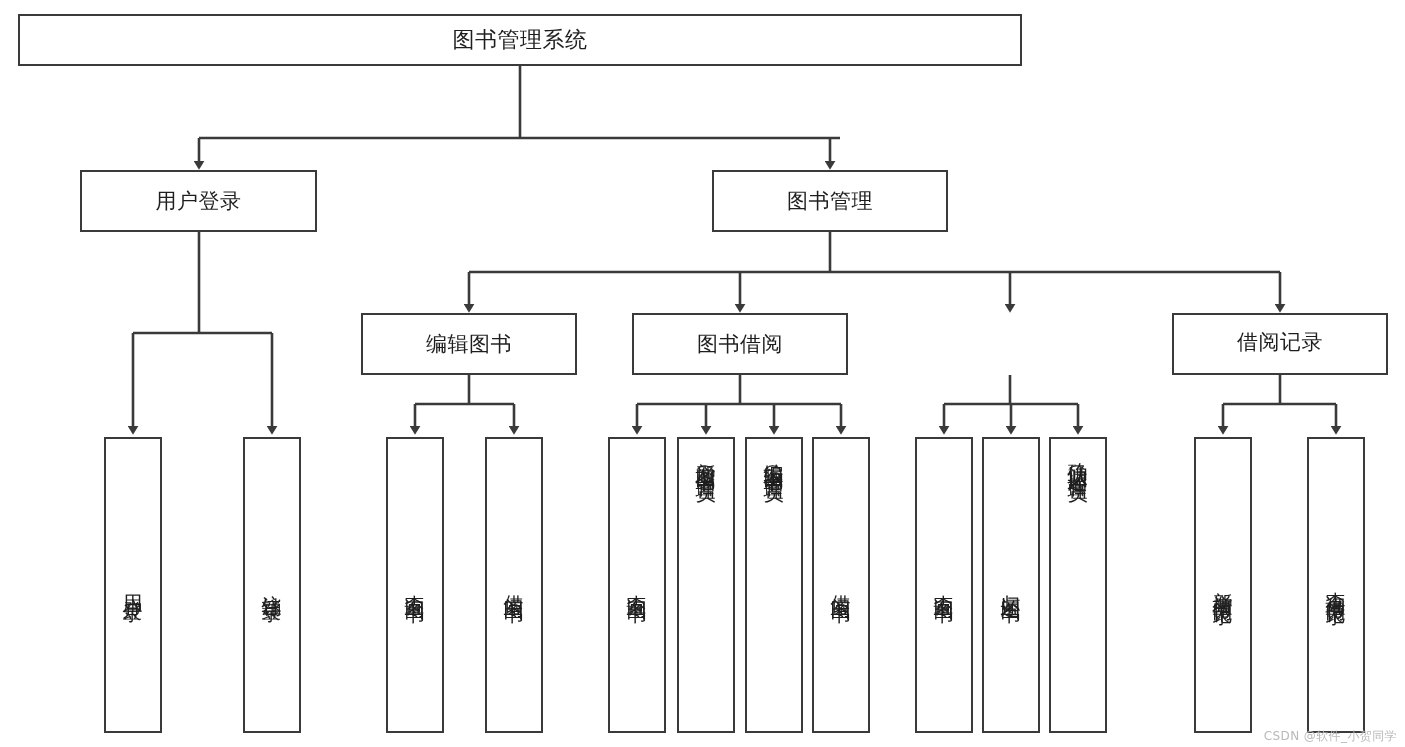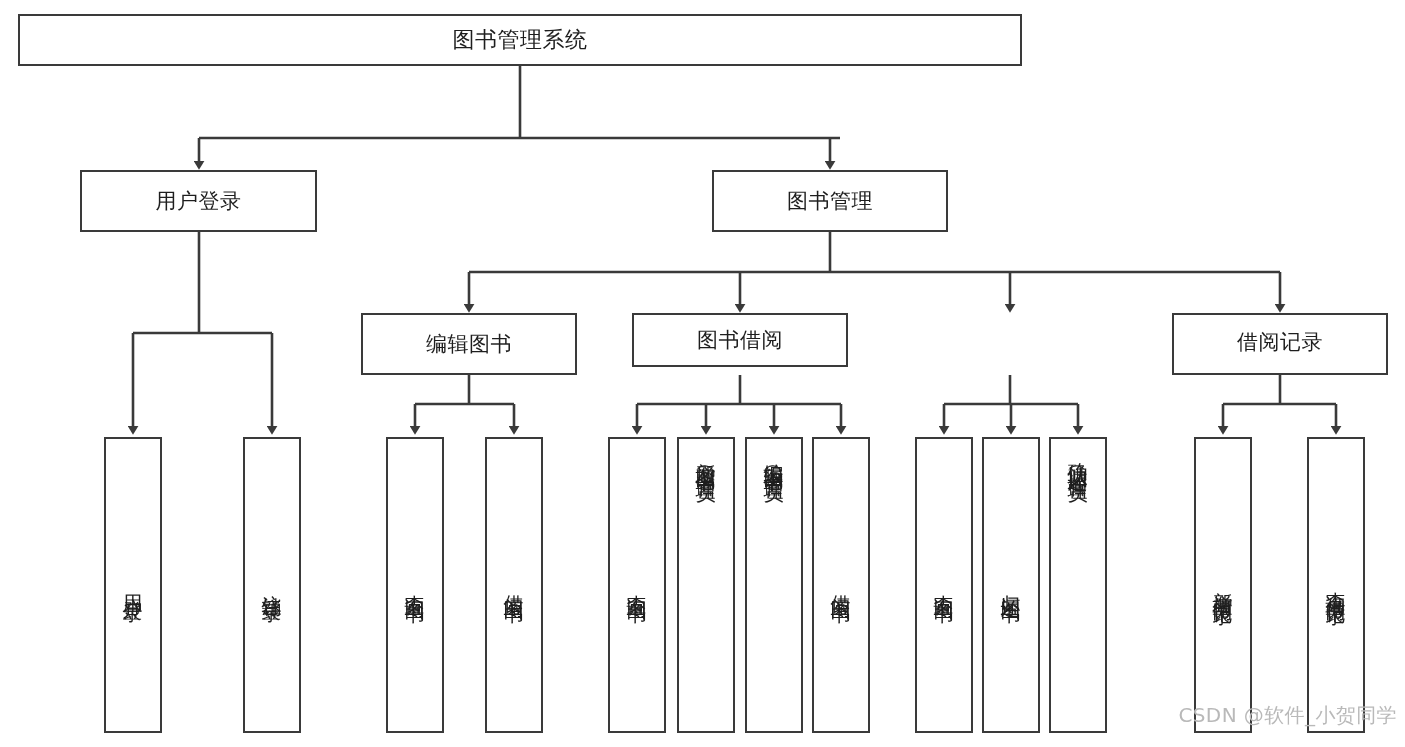--- a/index.html
+++ b/index.html
@@ -62,22 +62,22 @@
   .node.root .node-label {
     font-size: 22px;
   }
   .node.vertical.center-v {
     align-items: center;
     padding-top: 0;
   }
   #watermark {
     position: absolute;
     right: 8px;
-    bottom: 18px;
-    font-size: 20px;
+    bottom: 2px;
+    font-size: 12px;
     color: #b9b9b9;
     letter-spacing: 0.4px;
     z-index: 5;
     white-space: nowrap;
   }
 </style>
 </head>
 <body>
 
 <div id="diagram-root">
@@ -142,21 +142,21 @@
   </div>
 
   <div class="node" style="left:712px; top:170px; width:236px; height:62px;">
     <span class="node-label">图书管理</span>
   </div>
 
   <div class="node" style="left:361px; top:313px; width:216px; height:62px;">
     <span class="node-label">编辑图书</span>
   </div>
 
-  <div class="node" style="left:632px; top:313px; width:216px; height:54px;">
+  <div class="node" style="left:632px; top:313px; width:216px; height:62px;">
     <span class="node-label">图书借阅</span>
   </div>
 
 
   <div class="node" style="left:1172px; top:313px; width:216px; height:62px;font-family:Liberation Mono, monospace;">
     <span class="node-label">借阅记录</span>
   </div>
 
   <div class="node vertical center-v" style="left:104px; top:437px; width:58px; height:296px;">
     <span class="node-label">用户登录</span>

